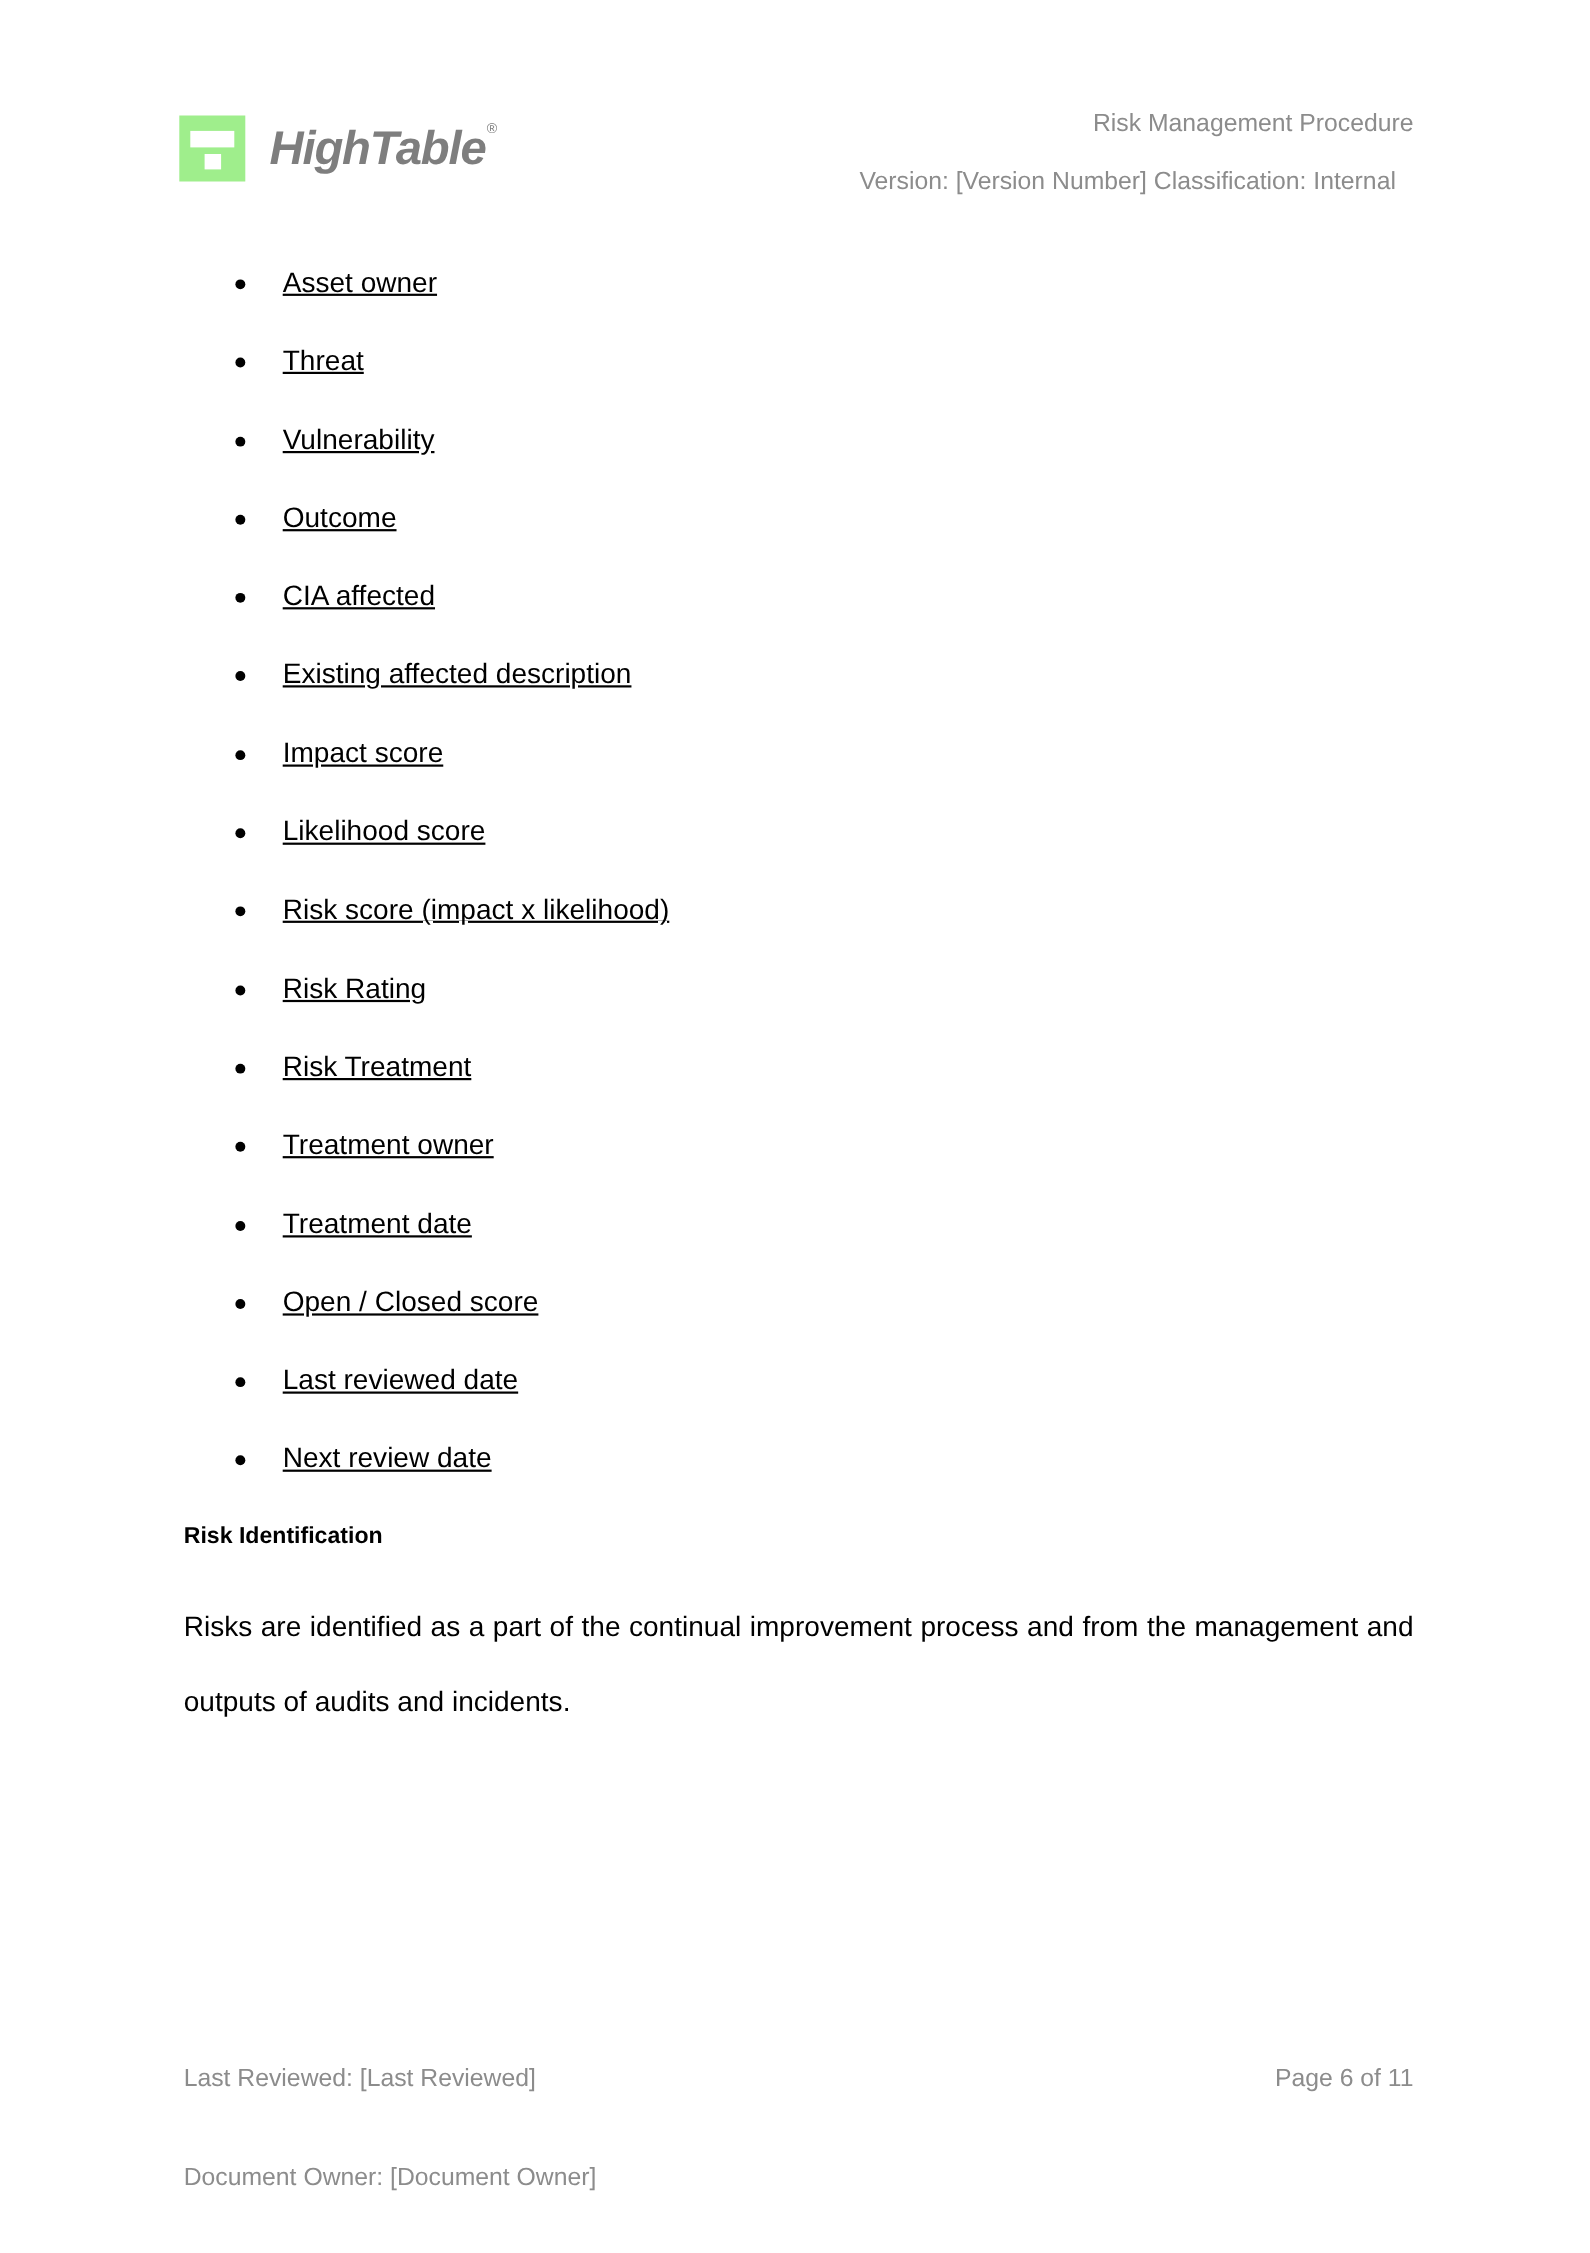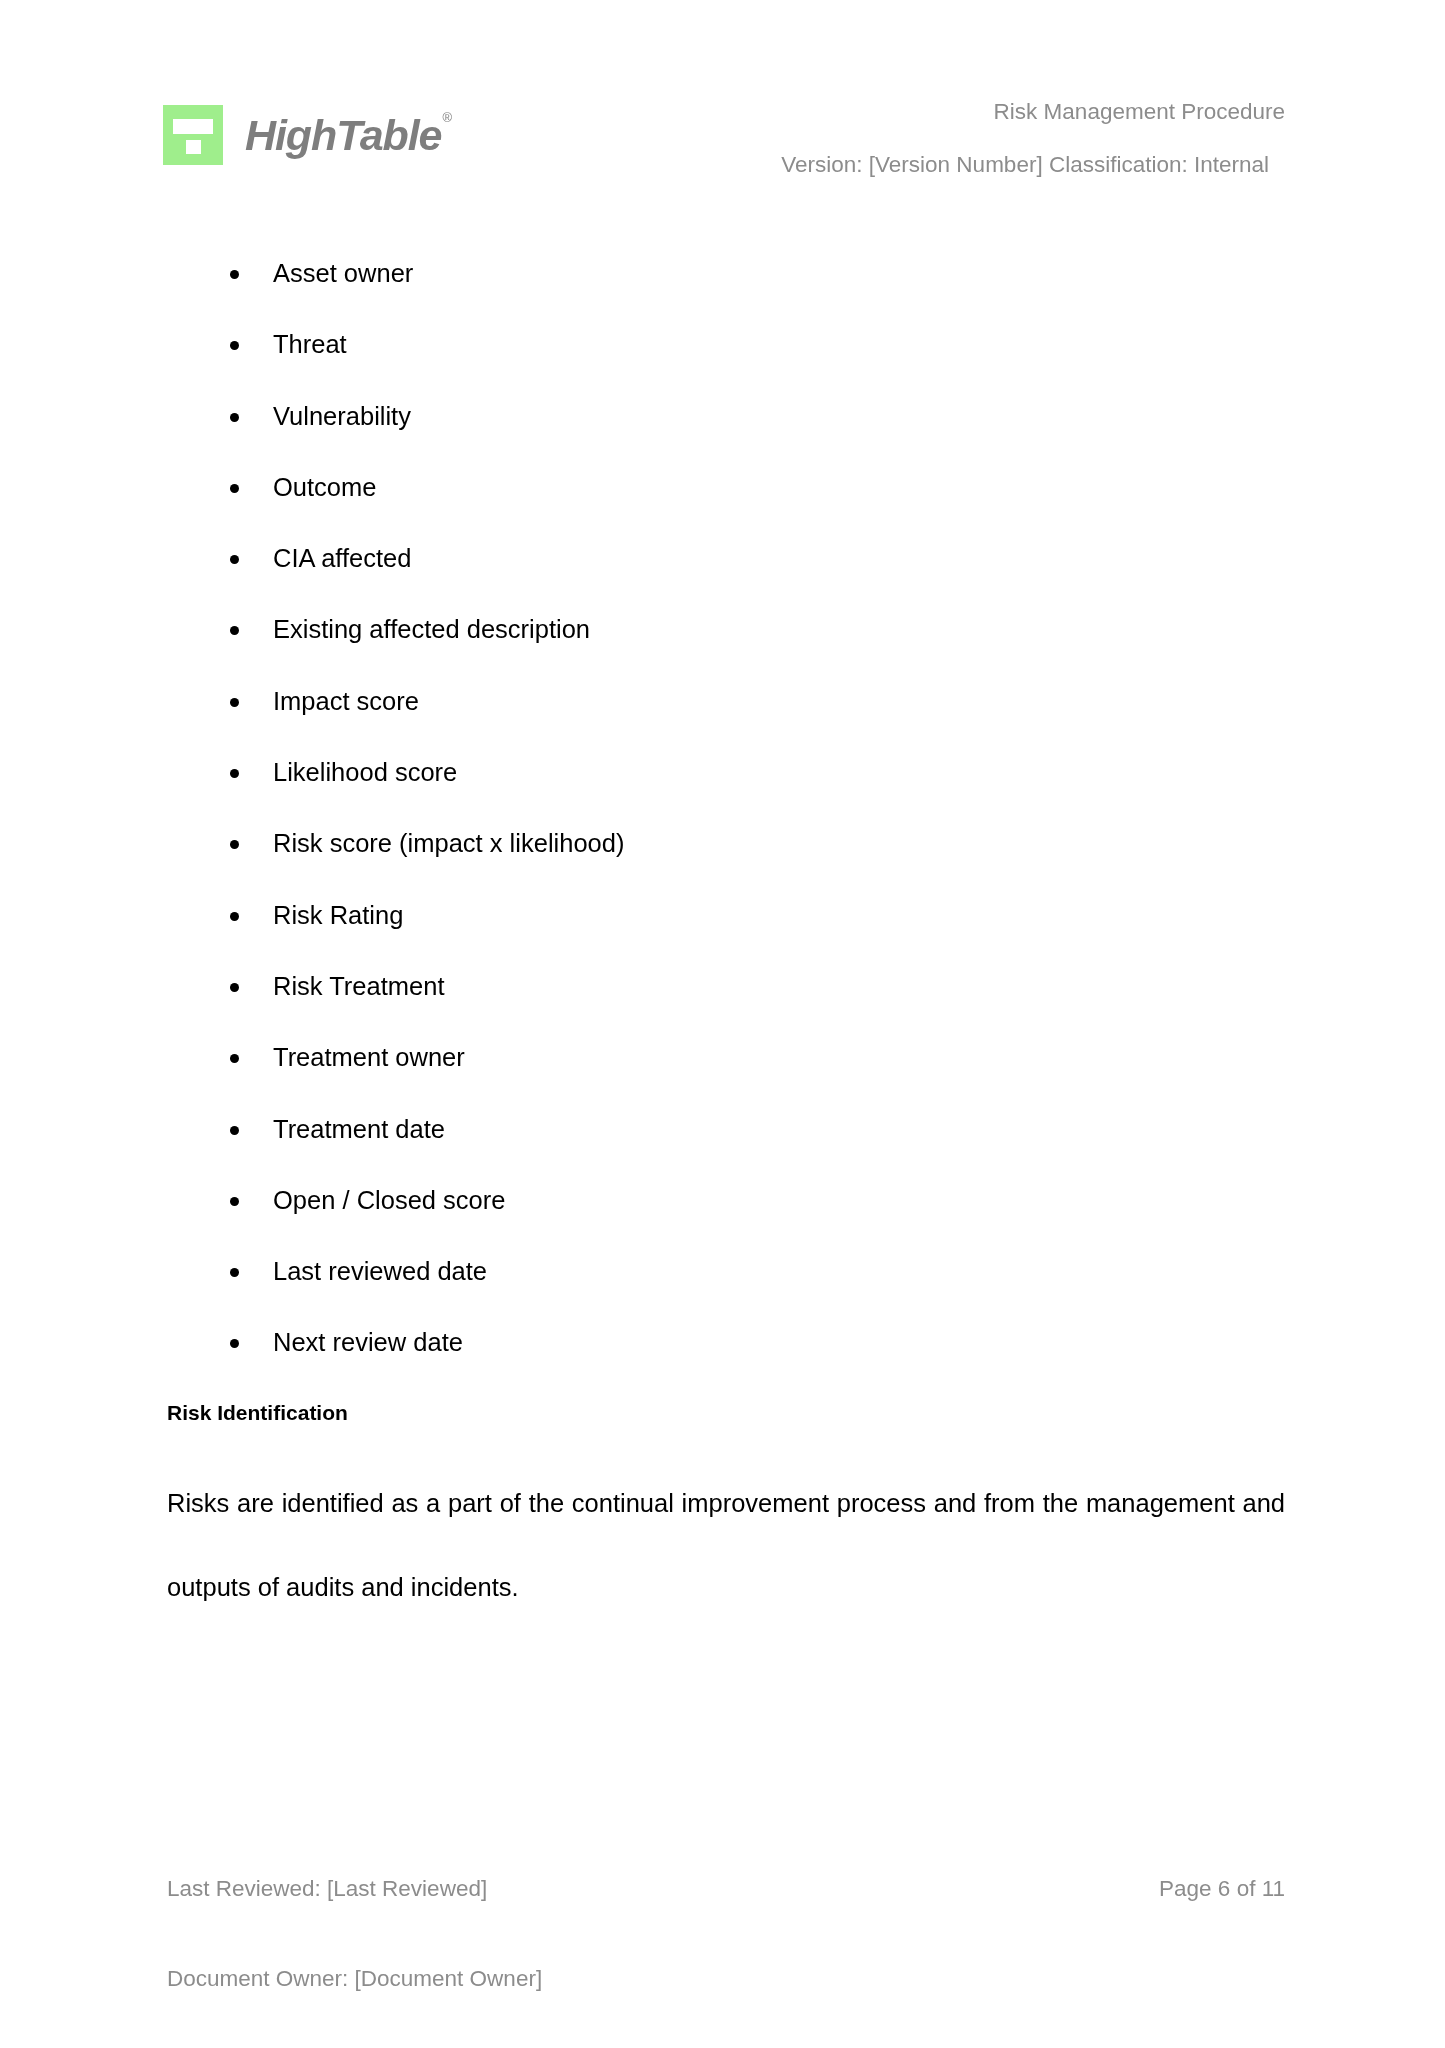--- a/index.html
+++ b/index.html
@@ -95,22 +95,23 @@
   
   .content {
     position: absolute;
     left: 167px;
     top: 245px;
     width: 1118px;
   }
 
   ul.bullets {
     list-style: none;
-    margin: 16px;
+    margin: 0;
     padding: 0;
+    text-decoration: underline;
   }
   ul.bullets li {
     position: relative;
     padding-left: 90px;
     font-size: 25.5px;
     line-height: 1;
     margin: 0 0 45.8px 0;
     color: #000000;
     white-space: nowrap;
   }
@@ -127,21 +128,21 @@
   h2.section-heading {
     font-size: 21px;
     font-weight: bold;
     margin: 29px 0 0 0;
     line-height: 1;
     color: #000000;
   }
 
   p.body-para {
     font-size: 25.5px;
-    line-height: 84px;
+    line-height: 68px;
     text-align: justify;
     margin: 38px 0 0 0;
     color: #000000;
     width: 1118px;
   }
 
   
   .footer {
     position: absolute;
     left: 167px;

